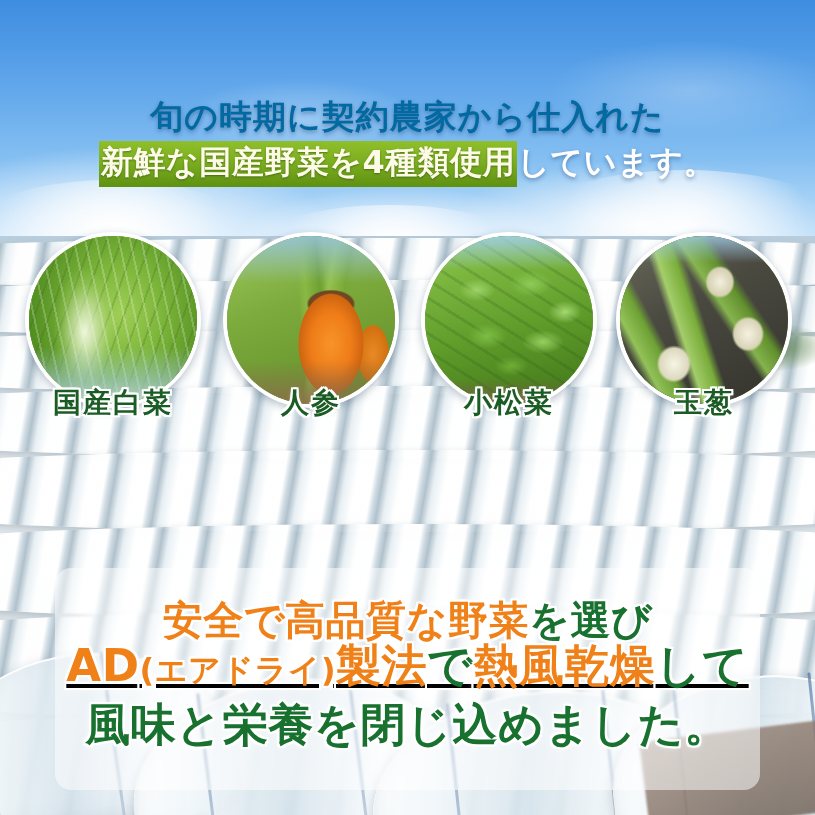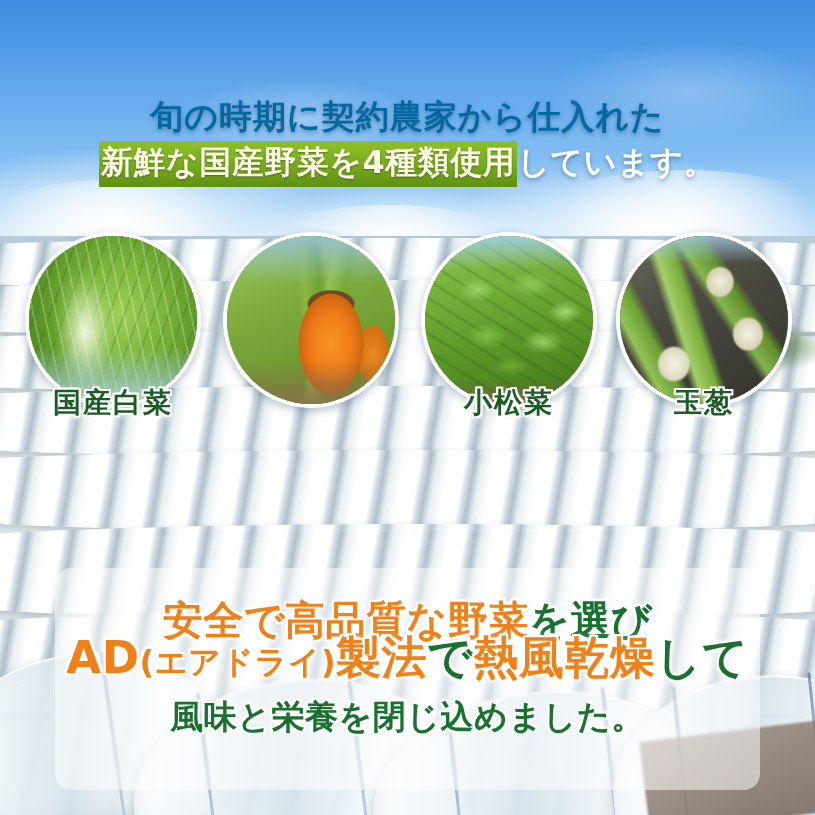--- a/index.html
+++ b/index.html
@@ -240,22 +240,22 @@
     white-space:nowrap;
     letter-spacing:0.5px;
     text-shadow:
       -2px -2px 0 #ffffff, 2px -2px 0 #ffffff,
       -2px 2px 0 #ffffff, 2px 2px 0 #ffffff,
       0 -2px 0 #ffffff, 0 2px 0 #ffffff,
       -2px 0 0 #ffffff, 2px 0 0 #ffffff,
       0 0 7px rgba(255,255,255,.95);
   }
   .pl1 { top:25px;   font-size:40px; }
-  .pl2 { top:60px;  font-size:45px; }
-  .pl3 { top:127px; font-size:33px; }
+  .pl2 { top:68px;  font-size:45px;text-decoration:underline; }
+  .pl3 { top:127px; font-size:45px; }
   .or { color:#f08018; }
   .gr { color:#18712f; }
   .small-kana { font-size:32px; }
 </style>
 </head>
 <body>
 
 <div class="poster">
 
   <div class="sky">
@@ -308,20 +308,21 @@
       <div class="disc">
         <div class="art-hakusai"></div>
       </div>
       <div class="label">国産白菜</div>
     </div>
 
     <div class="veg v2">
       <div class="disc">
         <div class="art-carrot"></div>
       </div>
+      <div class="label">人参</div>
     </div>
 
     <div class="veg v4">
       <div class="disc">
         <div class="art-onion"></div>
       </div>
       <div class="label">玉葱</div>
     </div>
 
     <div class="veg v3">

